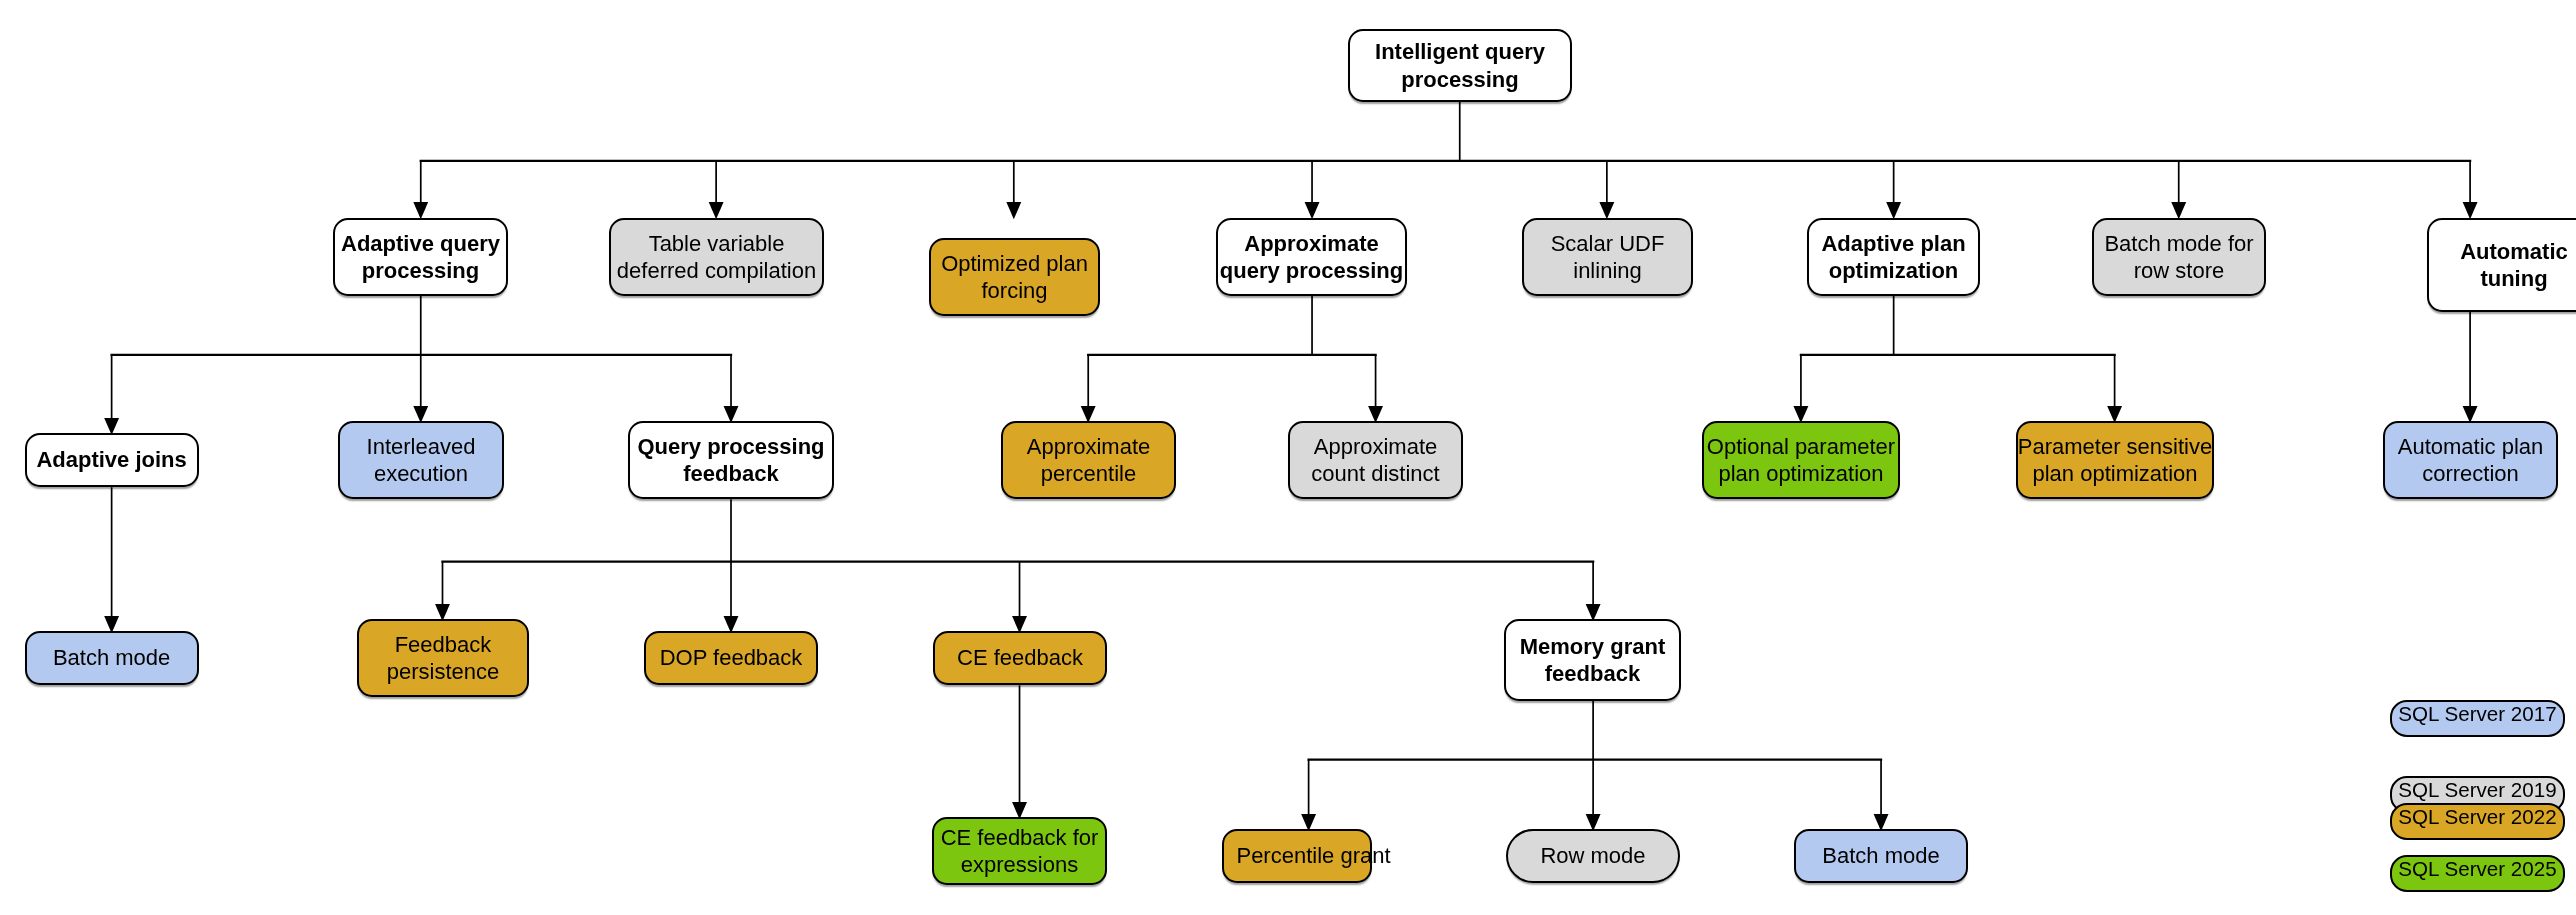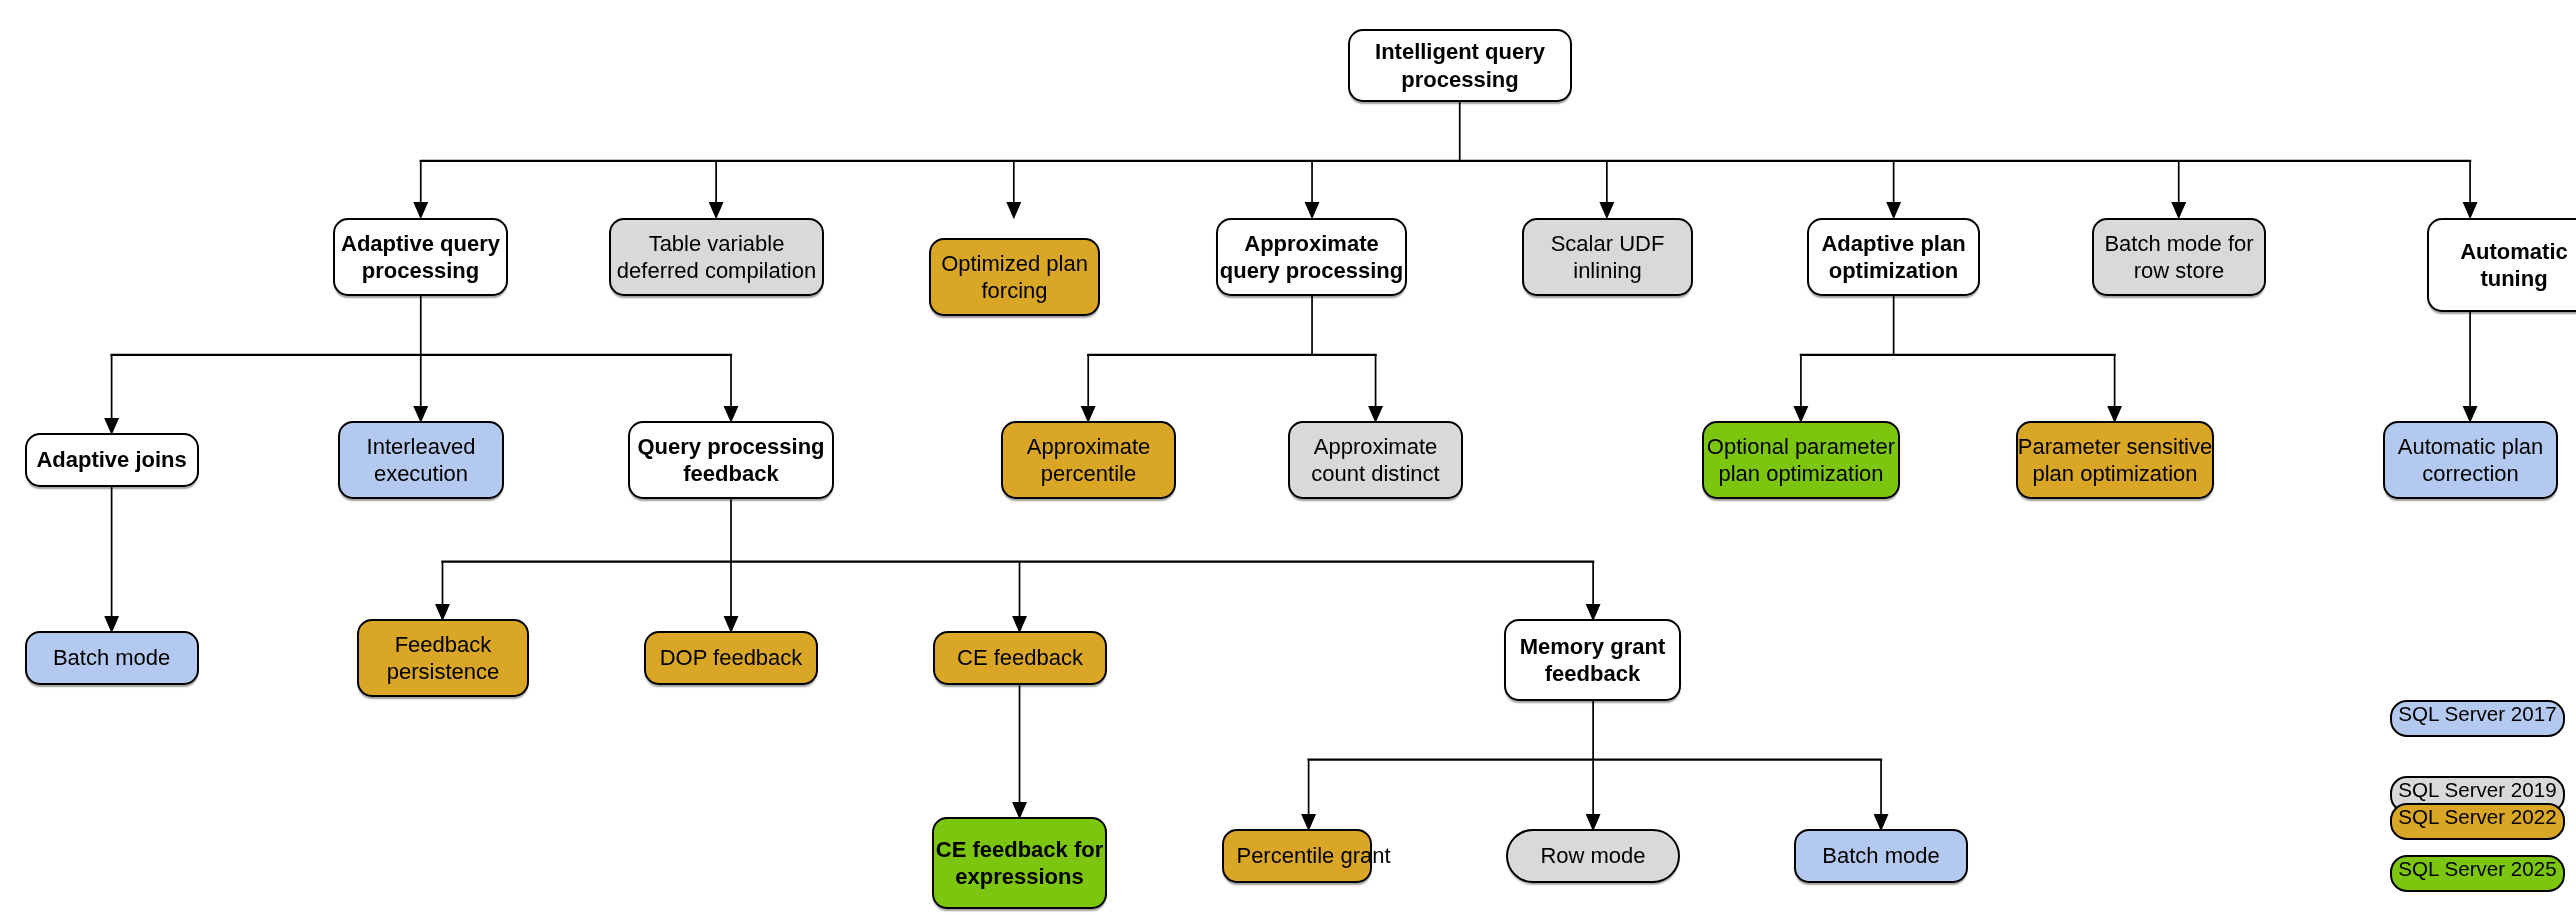--- a/index.html
+++ b/index.html
@@ -149,21 +149,21 @@
 plan optimization</span></div>
       <div class="node" style="left: 2383px; top: 421px; width: 175px; height: 78px; background: rgb(180, 201, 240);"><span>Automatic plan
 correction</span></div>
       <div class="node" style="left: 24.6px; top: 631px; width: 174px; height: 54px; background: rgb(180, 201, 240);"><span>Batch mode</span></div>
       <div class="node" style="left: 357px; top: 619px; width: 172px; height: 78px; background: rgb(217, 166, 38);"><span>Feedback
 persistence</span></div>
       <div class="node" style="left: 644px; top: 631px; width: 174px; height: 54px; background: rgb(217, 166, 38);"><span>DOP feedback</span></div>
       <div class="node" style="left: 933px; top: 631px; width: 174px; height: 54px; background: rgb(217, 166, 38);"><span>CE feedback</span></div>
       <div class="node bold" style="left: 1504px; top: 619px; width: 177px; height: 82px; background: rgb(255, 255, 255);"><span>Memory grant
 feedback</span></div>
-      <div class="node" style="left: 932px; top: 817px; width: 175px; height: 92px; background: rgb(124, 198, 15); font-weight: bold;"><span>CE feedback for
+      <div class="node" style="left: 932px; top: 817px; width: 175px; height: 68px; background: rgb(124, 198, 15);"><span>CE feedback for
 expressions</span></div>
       <div class="node" style="left: 1222px; top: 829px; width: 150px; height: 54px; background: rgb(217, 166, 38); padding-left: 33px;"><span>Percentile grant</span></div>
       <div class="node" style="left: 1506px; top: 829px; width: 174px; height: 54px; background: rgb(217, 217, 217); border-radius: 27px;"><span>Row mode</span></div>
       <div class="node" style="left: 1794px; top: 829px; width: 174px; height: 54px; background: rgb(180, 201, 240);"><span>Batch mode</span></div>
     </div>
   <div id="legend">
       <div class="legend-chip" style="left: 2390px; top: 700px; width: 175px; height: 37px; background: rgb(180, 201, 240);"><span>SQL Server 2017</span></div>
       <div class="legend-chip" style="left: 2390px; top: 752px; width: 175px; height: 37px; background: rgb(217, 217, 217); margin-top: 24px;"><span>SQL Server 2019</span></div>
       <div class="legend-chip" style="left: 2390px; top: 803px; width: 175px; height: 37px; background: rgb(217, 166, 38);"><span>SQL Server 2022</span></div>
       <div class="legend-chip" style="left: 2390px; top: 855px; width: 175px; height: 37px; background: rgb(124, 198, 15);"><span>SQL Server 2025</span></div>

